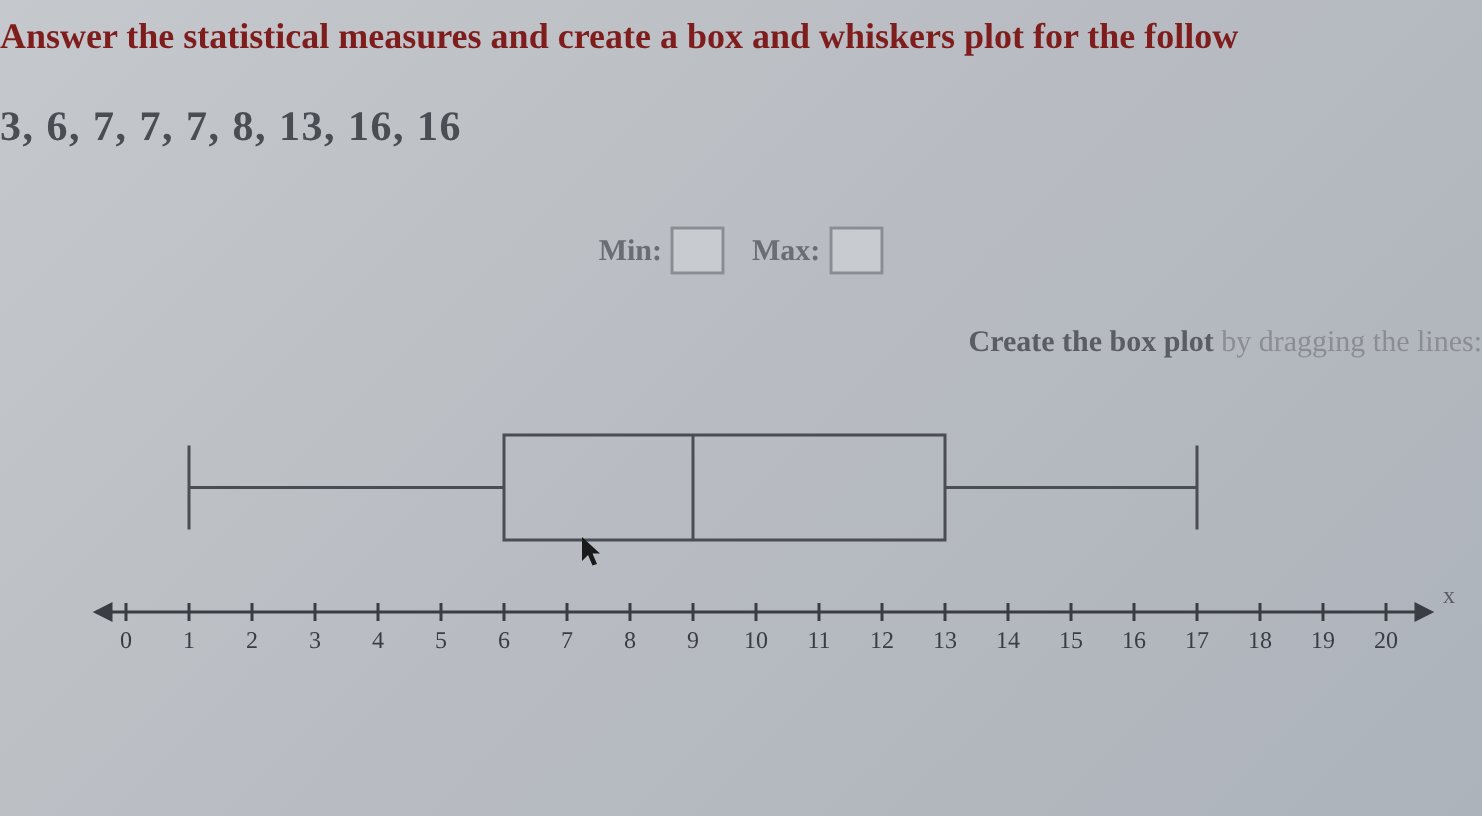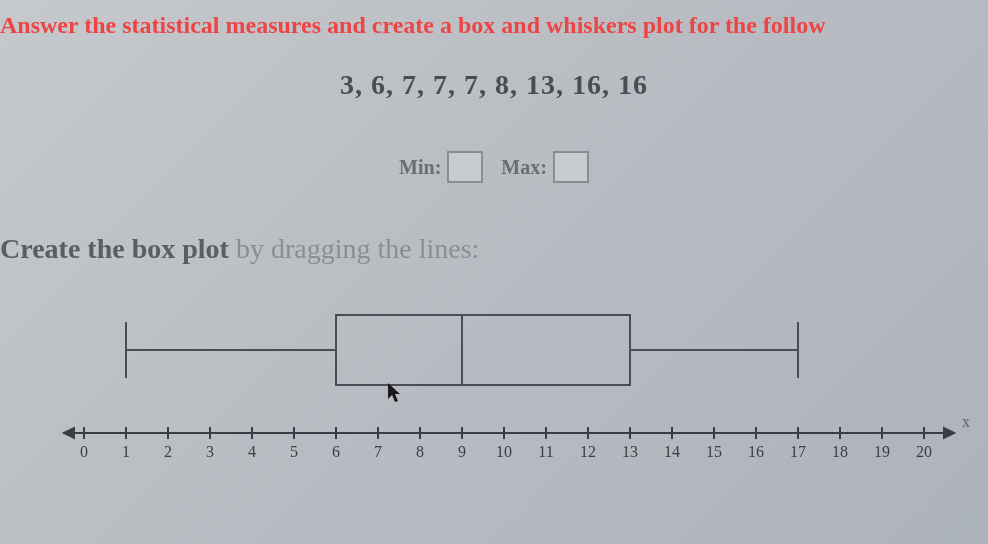--- a/index.html
+++ b/index.html
@@ -9,57 +9,56 @@
       background: linear-gradient(135deg, #c5c8cc 0%, #b8bcc2 50%, #adb3bb 100%);
       font-family: Georgia, 'Times New Roman', serif;
       color: #5a5d63;
       overflow: hidden;
       position: relative;
     }
     .content { padding: 12px 0 0 0; }
     .title {
       font-size: 24px;
       font-weight: bold;
-      color: #ef4444;
+      color: #7f1d1d;
       margin: 0 0 30px 0;
       white-space: nowrap;
     }
     .data-row {
-      text-align: center;
       font-size: 28px;
       font-weight: bold;
       color: #4a4d53;
       margin-bottom: 50px;
       letter-spacing: 1px;
     }
     .measures-row {
       display: flex;
       justify-content: center;
       align-items: center;
       gap: 18px;
-      margin-bottom: 50px;
+      margin-bottom: 34px;
       font-size: 20px;
       font-weight: bold;
       color: #6a6d73;
     }
     .measure-group {
       display: flex;
       align-items: center;
       gap: 6px;
     }
     .measure-group .box {
       width: 36px;
       height: 32px;
       border: 2px solid #8a8d93;
       background: #c8cbd0;
       display: inline-block;
     }
     .instruction {
-      text-align: left;
-      font-size: 28px;
+      text-align: right;
+      font-size: 20px;
       margin-bottom: 30px;
     }
     .instruction .bold { font-weight: bold; color: #5a5d63; }
     .instruction .gray { color: #8a8d93; }
     .plot-area {
       position: relative;
       width: 900px;
       height: 180px;
       margin: 0 auto;
     }

